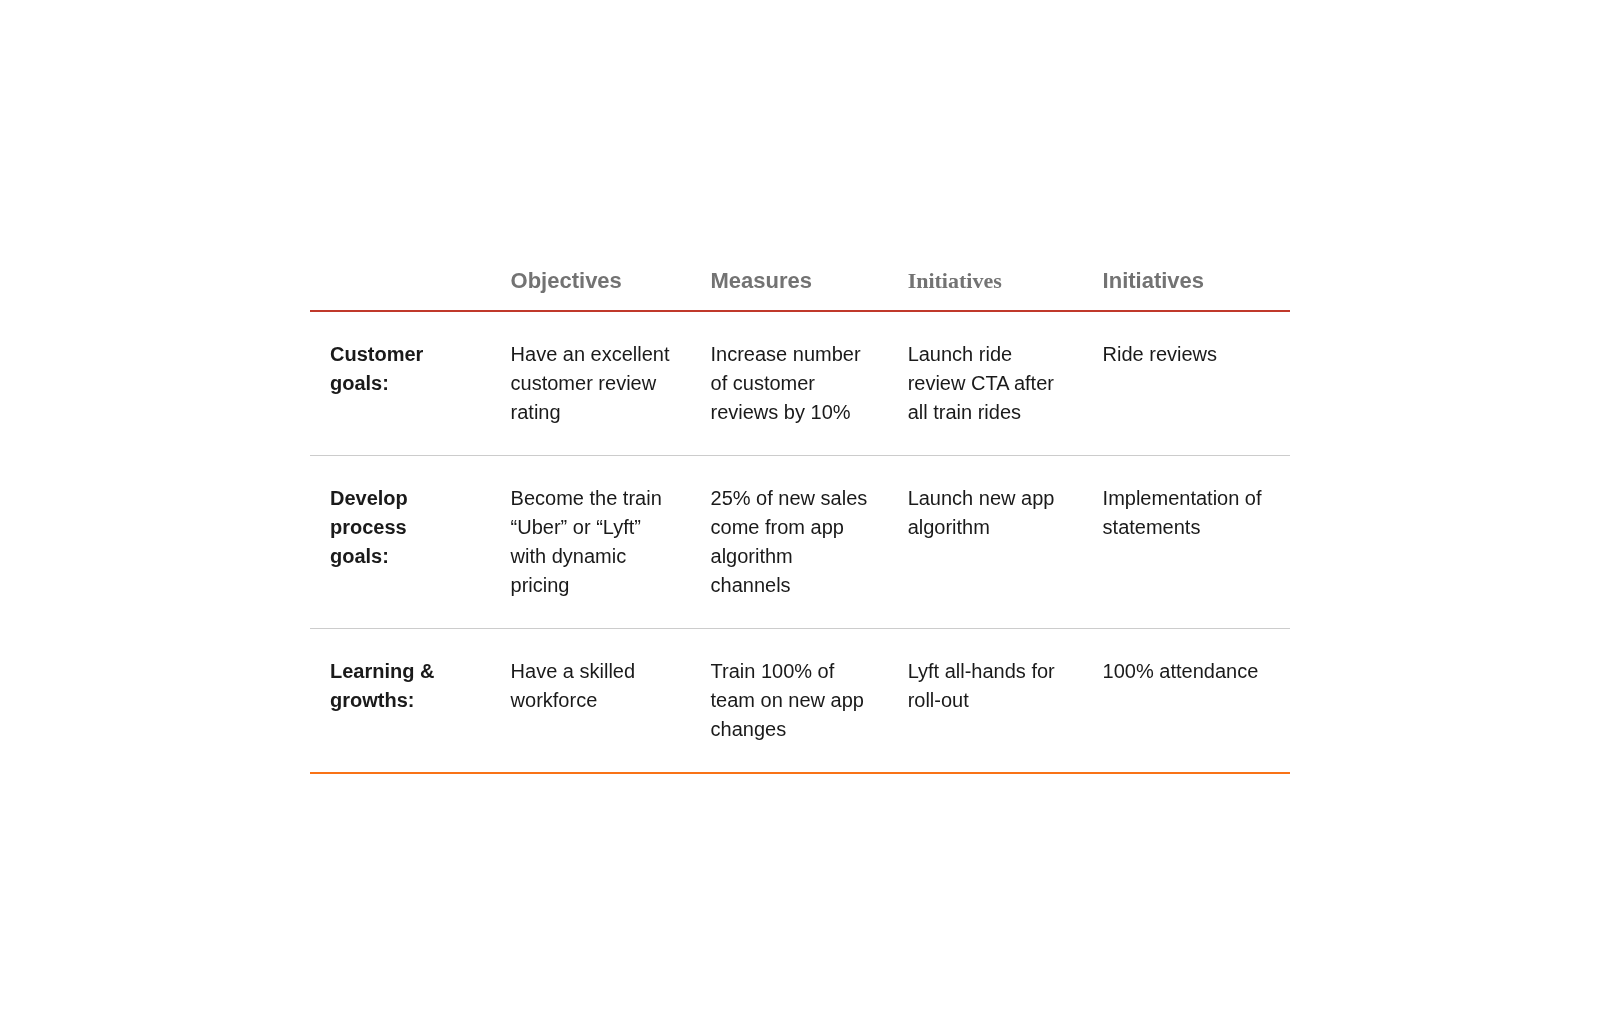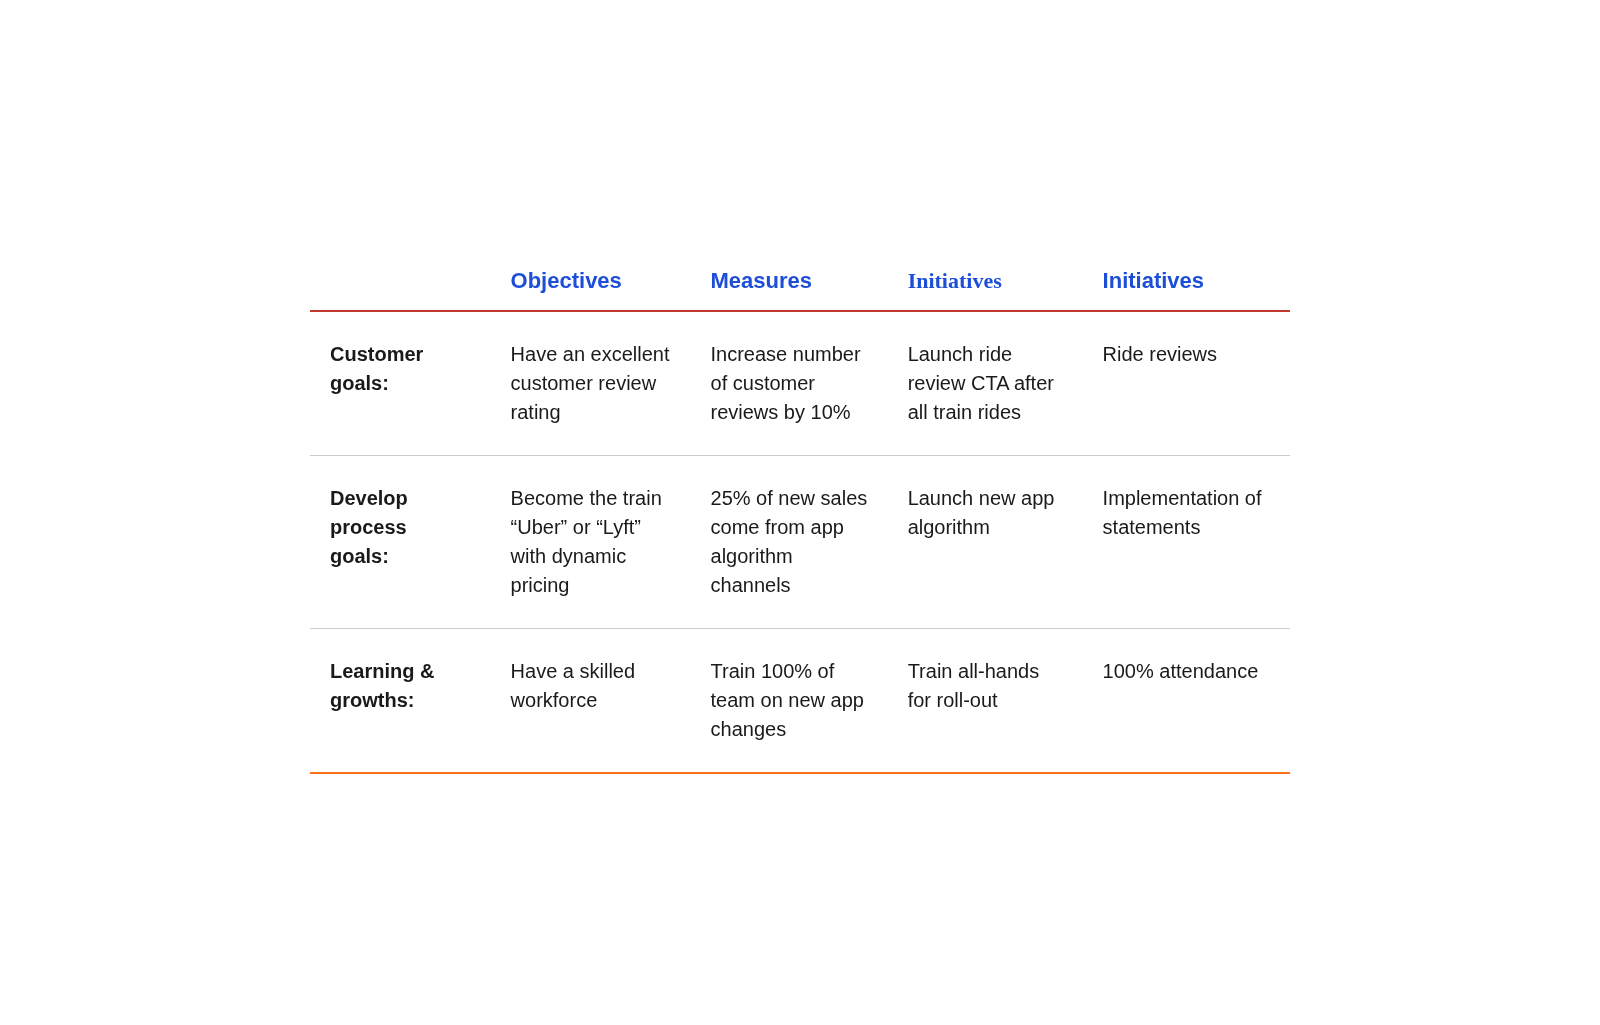--- a/index.html
+++ b/index.html
@@ -25,21 +25,21 @@
     }
 
     table {
       width: 100%;
       border-collapse: collapse;
     }
 
     .header-row th {
       font-size: 22px;
       font-weight: 700;
-      color: #1d4ed8;
+      color: #737373;
       padding: 16px 20px 16px 20px;
       text-align: left;
       border-bottom: 2px solid #c0392b;
     }
 
     .header-row th:first-child {
       width: 200px;
     }
 
     .header-row th:nth-child(2) {
@@ -106,18 +106,18 @@
         <td class="row-label">Develop process goals:</td>
         <td>Become the train “Uber” or “Lyft” with dynamic pricing</td>
         <td>25% of new sales come from app algorithm channels</td>
         <td>Launch new app algorithm</td>
         <td>Implementation of statements</td>
       </tr>
       <tr>
         <td class="row-label">Learning &amp; growths:</td>
         <td>Have a skilled workforce</td>
         <td>Train 100% of team on new app changes</td>
-        <td>Train all-hands for roll-out</td>
+        <td>Lyft all-hands for roll-out</td>
         <td>100% attendance</td>
       </tr>
     </tbody>
   </table>
 </div>
 
 </body></html>

